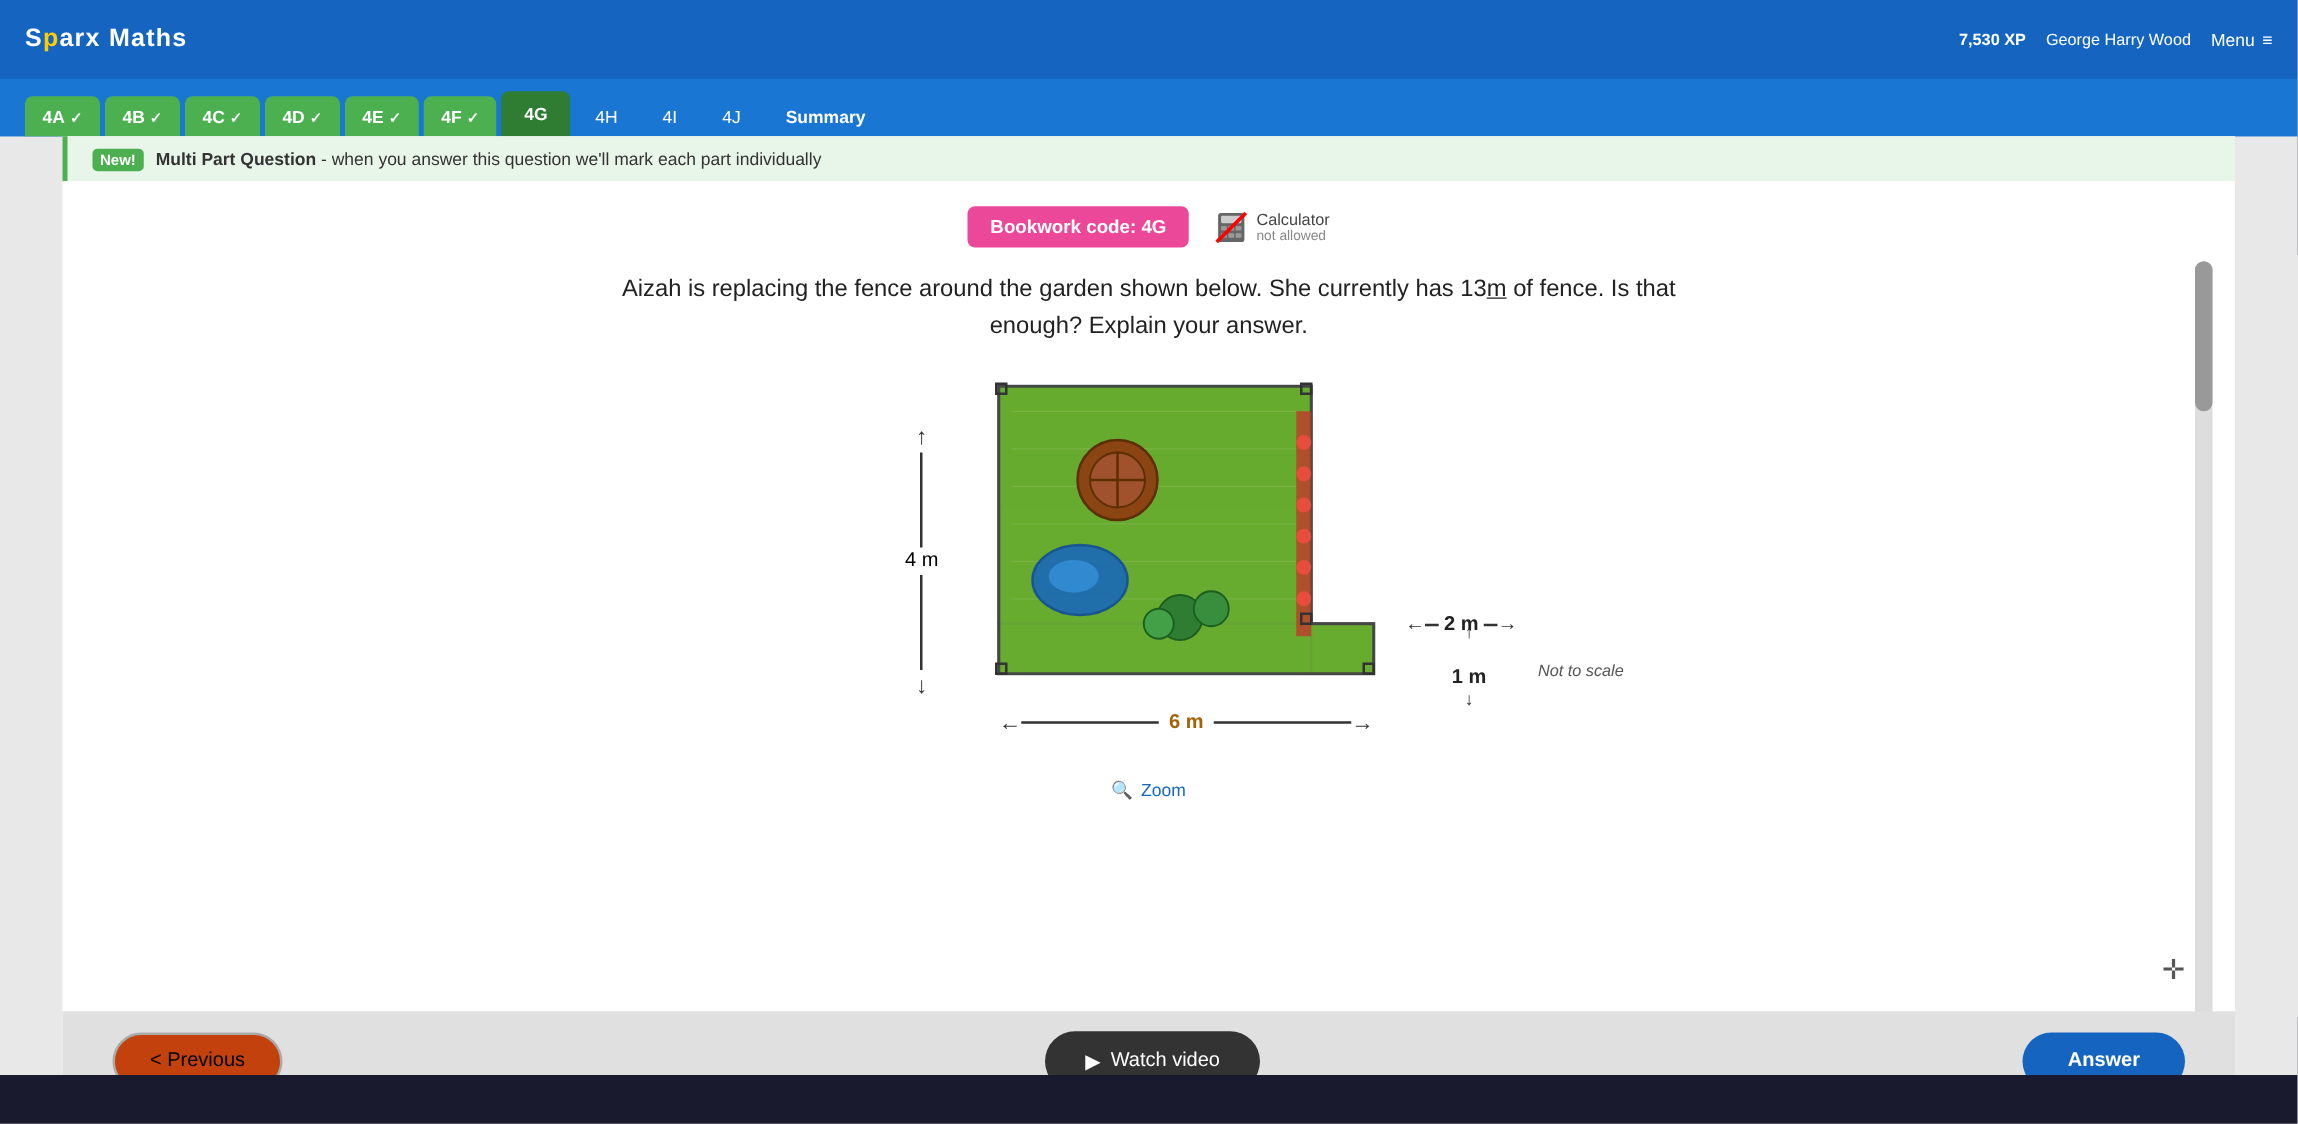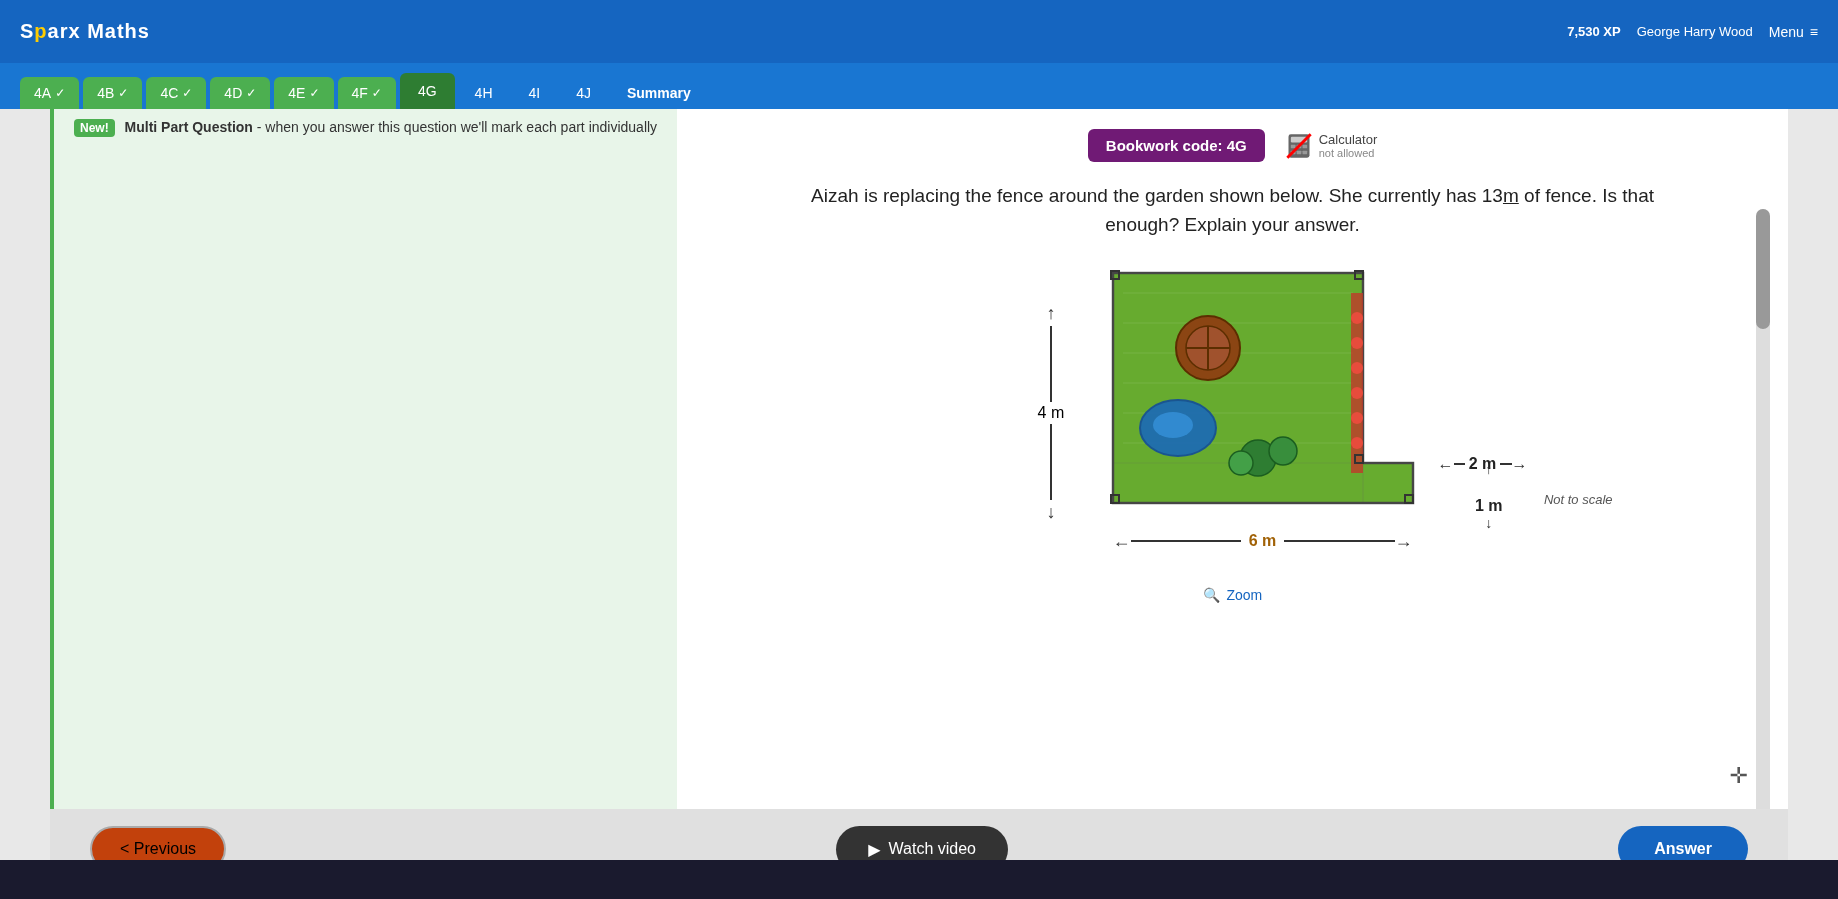--- a/index.html
+++ b/index.html
@@ -20,24 +20,24 @@
       align-items: flex-end;
       gap: 4px;
     }
     .nav-tab {
       background: #4caf50;
       color: white;
       border: none;
       border-radius: 6px 6px 0 0;
       padding: 8px 14px;
       font-size: 14px;
-      font-weight: 400;
-      cursor: pointer;
-      display: flex;
-      align-items: center;
+      font-weight: 700;
+      cursor: pointer;
+      display: flex;
+      align-items: flex-end;
       gap: 4px;
     }
     .nav-tab.active {
       background: #2e7d32;
       padding: 10px 18px;
     }
     .nav-tab-plain {
       background: transparent;
       color: white;
       border: none;
@@ -53,20 +53,21 @@
       font-size: 12px;
     }
 
     
     .main-content {
       background: #f0f0f0;
       margin: 0 50px;
       min-height: 780px;
       position: relative;
       display: flex;
+      flex-direction: column;
     }
 
     
     .banner {
       background: #e8f5e9;
       border-left: 4px solid #4caf50;
       padding: 10px 20px;
       font-size: 14px;
       color: #333;
     }
@@ -93,21 +94,21 @@
 
     
     .bookwork-row {
       display: flex;
       align-items: center;
       justify-content: center;
       gap: 20px;
       margin-bottom: 20px;
     }
     .bookwork-code {
-      background: #701a75;
+      background: #ec4899;
       color: white;
       padding: 8px 18px;
       border-radius: 6px;
       font-size: 15px;
       font-weight: 600;
     }
     .calculator-info {
       display: flex;
       align-items: center;
       gap: 6px;

